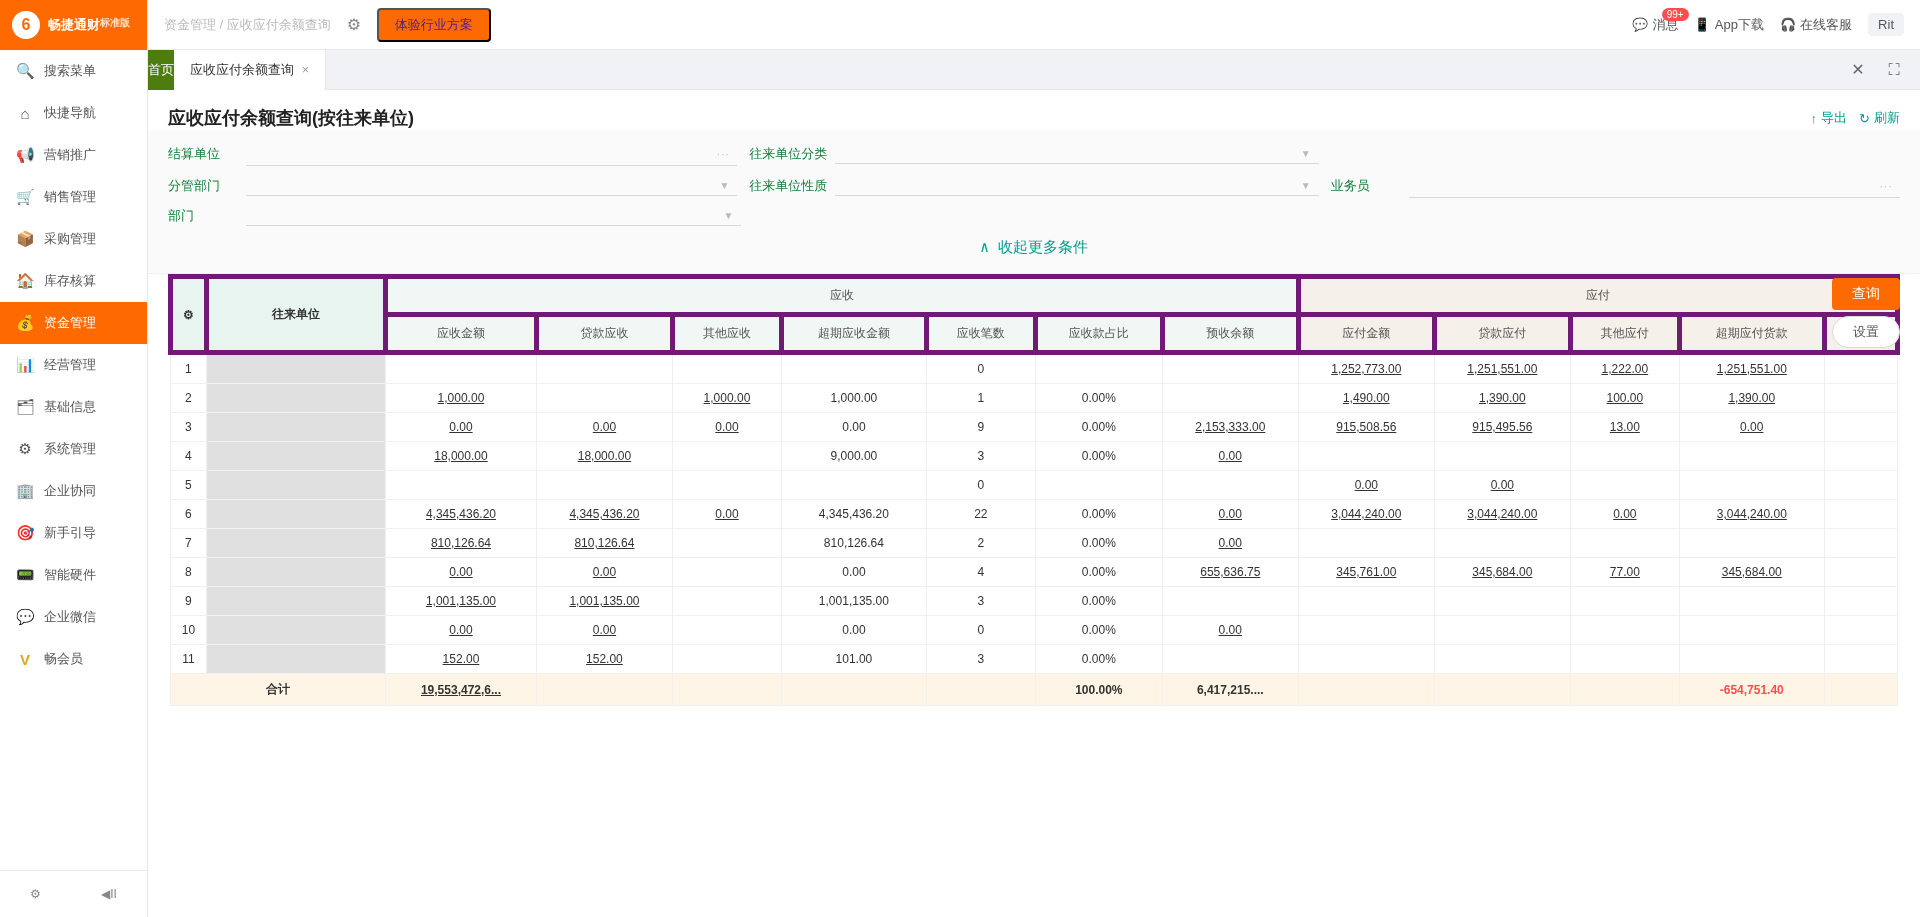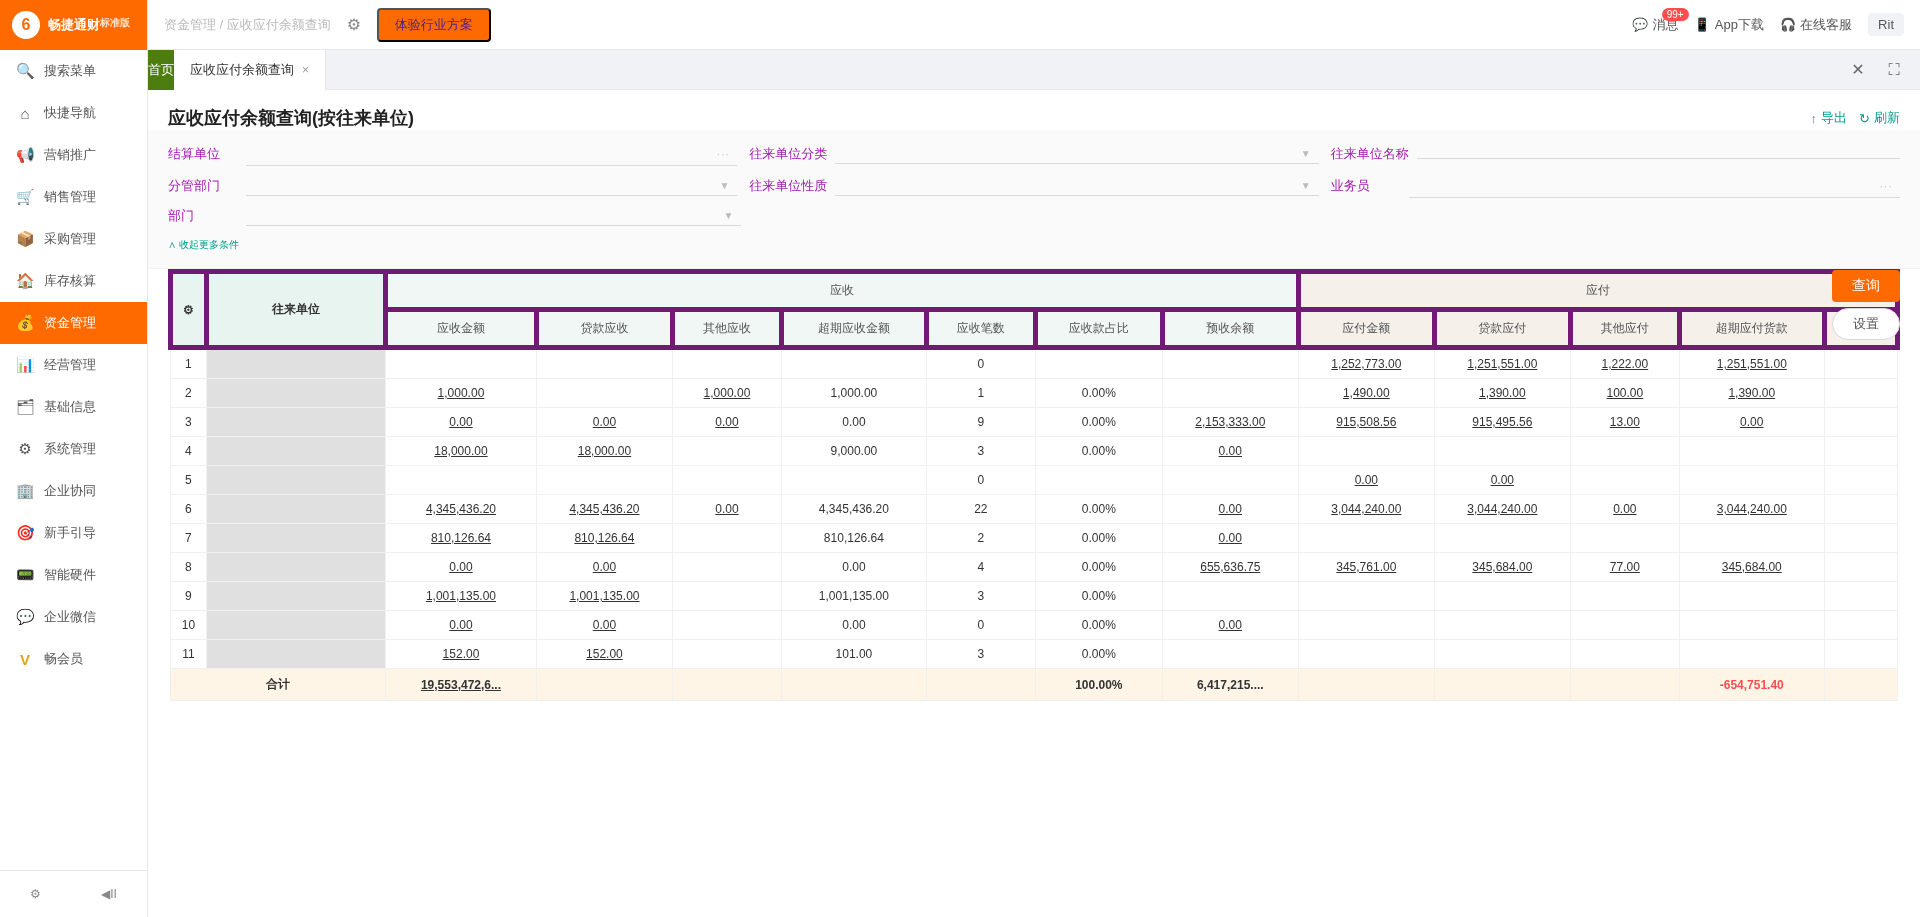--- a/index.html
+++ b/index.html
@@ -76,26 +76,26 @@
     .filter-label { color: #555; font-size: 13px; }
     .filter-add-btn { width: 22px; height: 22px; border: 1px solid #ddd; border-radius: 4px; display: flex; align-items: center; justify-content: center; cursor: pointer; color: #666; font-size: 14px; }
     .filter-scheme-btn { width: 22px; height: 22px; border: 1px solid #ddd; border-radius: 4px; display: flex; align-items: center; justify-content: center; cursor: pointer; color: #666; font-size: 12px; }
     .filter-collapse-btn { width: 22px; height: 22px; border: 1px solid #ddd; border-radius: 4px; display: flex; align-items: center; justify-content: center; cursor: pointer; color: #666; font-size: 12px; }
     .filter-option { display: flex; align-items: center; gap: 6px; padding: 4px 10px; border-radius: 16px; cursor: pointer; font-size: 13px; }
     .filter-option.active { background: #fff5f0; }
     .filter-option-icon { width: 18px; height: 18px; border-radius: 50%; background: #ff6a00; display: flex; align-items: center; justify-content: center; color: #fff; font-size: 10px; }
     .filter-option-icon.grey { background: #bbb; }
     .filter-row { display: grid; grid-template-columns: 1fr 1fr 1fr; gap: 12px; margin-bottom: 8px; }
     .filter-field { display: flex; align-items: center; gap: 8px; }
-    .filter-field-label { color: #a21caf; font-size: 13px; white-space: nowrap; min-width: 70px; }
+    .filter-field-label { color: #15803d; font-size: 13px; white-space: nowrap; min-width: 70px; }
     .filter-input { flex: 1; border: none; border-bottom: 1px solid #d9d9d9; padding: 4px 8px; font-size: 13px; background: transparent; outline: none; display: flex; align-items: center; justify-content: space-between; cursor: pointer; }
     .filter-input .dots { color: #ccc; }
     .filter-input .arrow { color: #bbb; font-size: 10px; }
-    .collapse-btn { text-align: left; color: #009d8a; font-size: 10px; cursor: pointer; padding: 4px 0; margin-top: 4px; }
-    .query-btn-area { position: absolute; right: 20px; top: 140px; display: flex; flex-direction: column; gap: 6px; }
+    .collapse-btn { text-align: center; color: #009d8a; font-size: 15px; cursor: pointer; padding: 4px 0; margin-top: 4px; font-family: Liberation Mono, monospace; }
+    .query-btn-area { position: absolute; right: 20px; top: 148px; display: flex; flex-direction: column; gap: 6px; }
     .btn-query { background: #ff6a00; color: #fff; border: none; padding: 7px 20px; border-radius: 4px; font-size: 14px; cursor: pointer; }
     .btn-setting { background: #fff; color: #555; border: 1px solid #d9d9d9; padding: 6px 20px; border-radius: 16px; font-size: 13px; cursor: pointer; }
 
     
     .table-area { flex: 1; overflow: auto; padding: 0 20px 0 20px; }
     .data-table { width: 100%; border-collapse: collapse; font-size: 12px; }
     .data-table th { background: #f5f5f5; padding: 8px 10px; text-align: center; border: 5px solid #701a75; white-space: nowrap; color: #555; font-weight: 500; }
     .data-table td { padding: 7px 10px; border: 1px solid #f0f0f0; text-align: center; color: #333; white-space: nowrap; }
     .data-table .col-header-main { background: #e8f4f0; color: #333; font-weight: 600; }
     .data-table .col-header-ar { background: #f0f7f5; }
@@ -260,26 +260,20 @@
             <div class="filter-input">
               <span></span>
               <span class="dots">···</span>
             </div>
           </div>
           <div class="filter-field">
             <span class="filter-field-label">往来单位分类</span>
             <div class="filter-input">
               <span></span>
               <span class="arrow">▼</span>
-            </div>
-          </div>
-          <div class="filter-field">
-            <span class="filter-field-label">往来单位名称</span>
-            <div class="filter-input">
-              <span></span>
             </div>
           </div>
         </div>
 
         <div class="filter-row">
           <div class="filter-field">
             <span class="filter-field-label">分管部门</span>
             <div class="filter-input">
               <span></span>
               <span class="arrow">▼</span>

